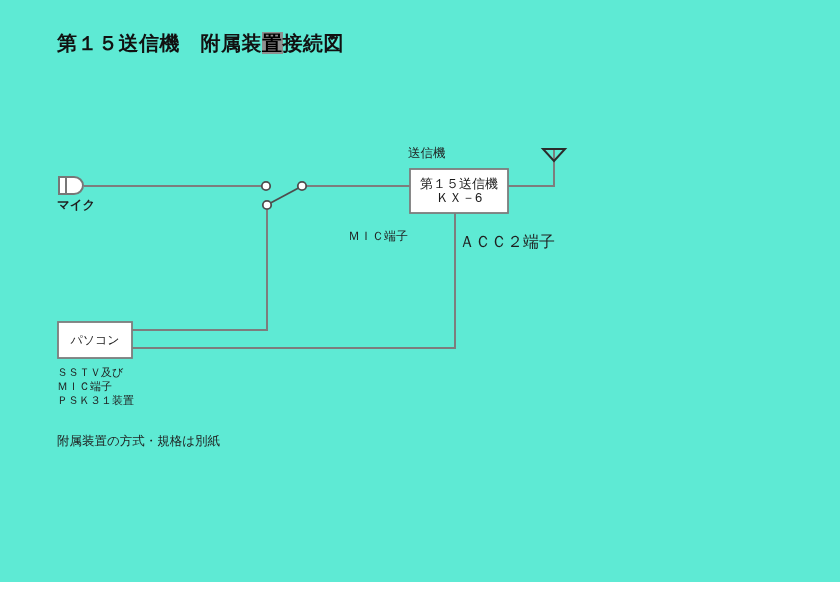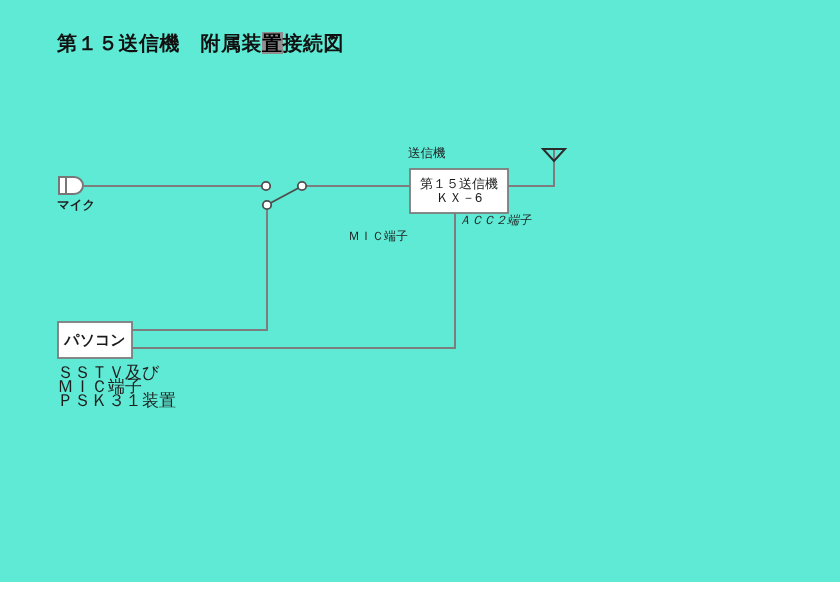--- a/index.html
+++ b/index.html
@@ -32,38 +32,37 @@
   }
   .label {
     font-size: 12.5px;
     color: #1f1f1f;
     white-space: nowrap;
     text-align: right;
   }
   .mic-label     { left: 57px;  top: 197px; font-weight: bold; }
   .tx-caption    { left: 408px; top: 145px; }
   .mic-terminal  { left: 330px; top: 188px; width: 78px; font-size: 12px; margin-top: 40px; }
-  .acc2-terminal { left: 459px; top: 212px; font-size: 12px; font-style: italic; }
+  .acc2-terminal { left: 459px; top: 232px; font-size: 16px; }
   .tx-box-text {
     left: 410px; top: 169px; width: 98px; height: 44px;
     display: flex; flex-direction: column;
     align-items: center; justify-content: center;
     font-size: 13px; line-height: 14.5px;
     color: #1a1a1a;
   }
   .pc-box-text {
     left: 58px; top: 322px; width: 74px; height: 36px;
     display: flex; align-items: center; justify-content: center;
-    font-size: 15px;
+    font-size: 12px;
     color: #1a1a1a;
-    font-weight: bold;
   }
   .pc-devices {
     left: 57px; top: 366px;
-    font-size: 17px; line-height: 13.8px;
+    font-size: 11px; line-height: 13.8px;
     color: #1f1f1f;
   }
   .footnote { left: 57px; top: 433px; font-size: 12.5px; color: #1f1f1f; }
 
   
   .mic-symbol {
     left: 58px; top: 176px;
     width: 22px; height: 15px;
     border: 2px solid #777777;
     border-radius: 0 10px 10px 0 / 0 50% 50% 0;
@@ -135,14 +134,15 @@
   <div class="abs label acc2-terminal">ＡＣＣ２端子</div>
 
   <div class="abs pc-box-text">パソコン</div>
 
   <div class="abs pc-devices">
     <div>ＳＳＴＶ及び</div>
     <div>ＭＩＣ端子</div>
     <div>ＰＳＫ３１装置</div>
   </div>
 
+  <div class="abs label footnote">附属装置の方式・規格は別紙</div>
 
 </div>
 
 </body></html>

